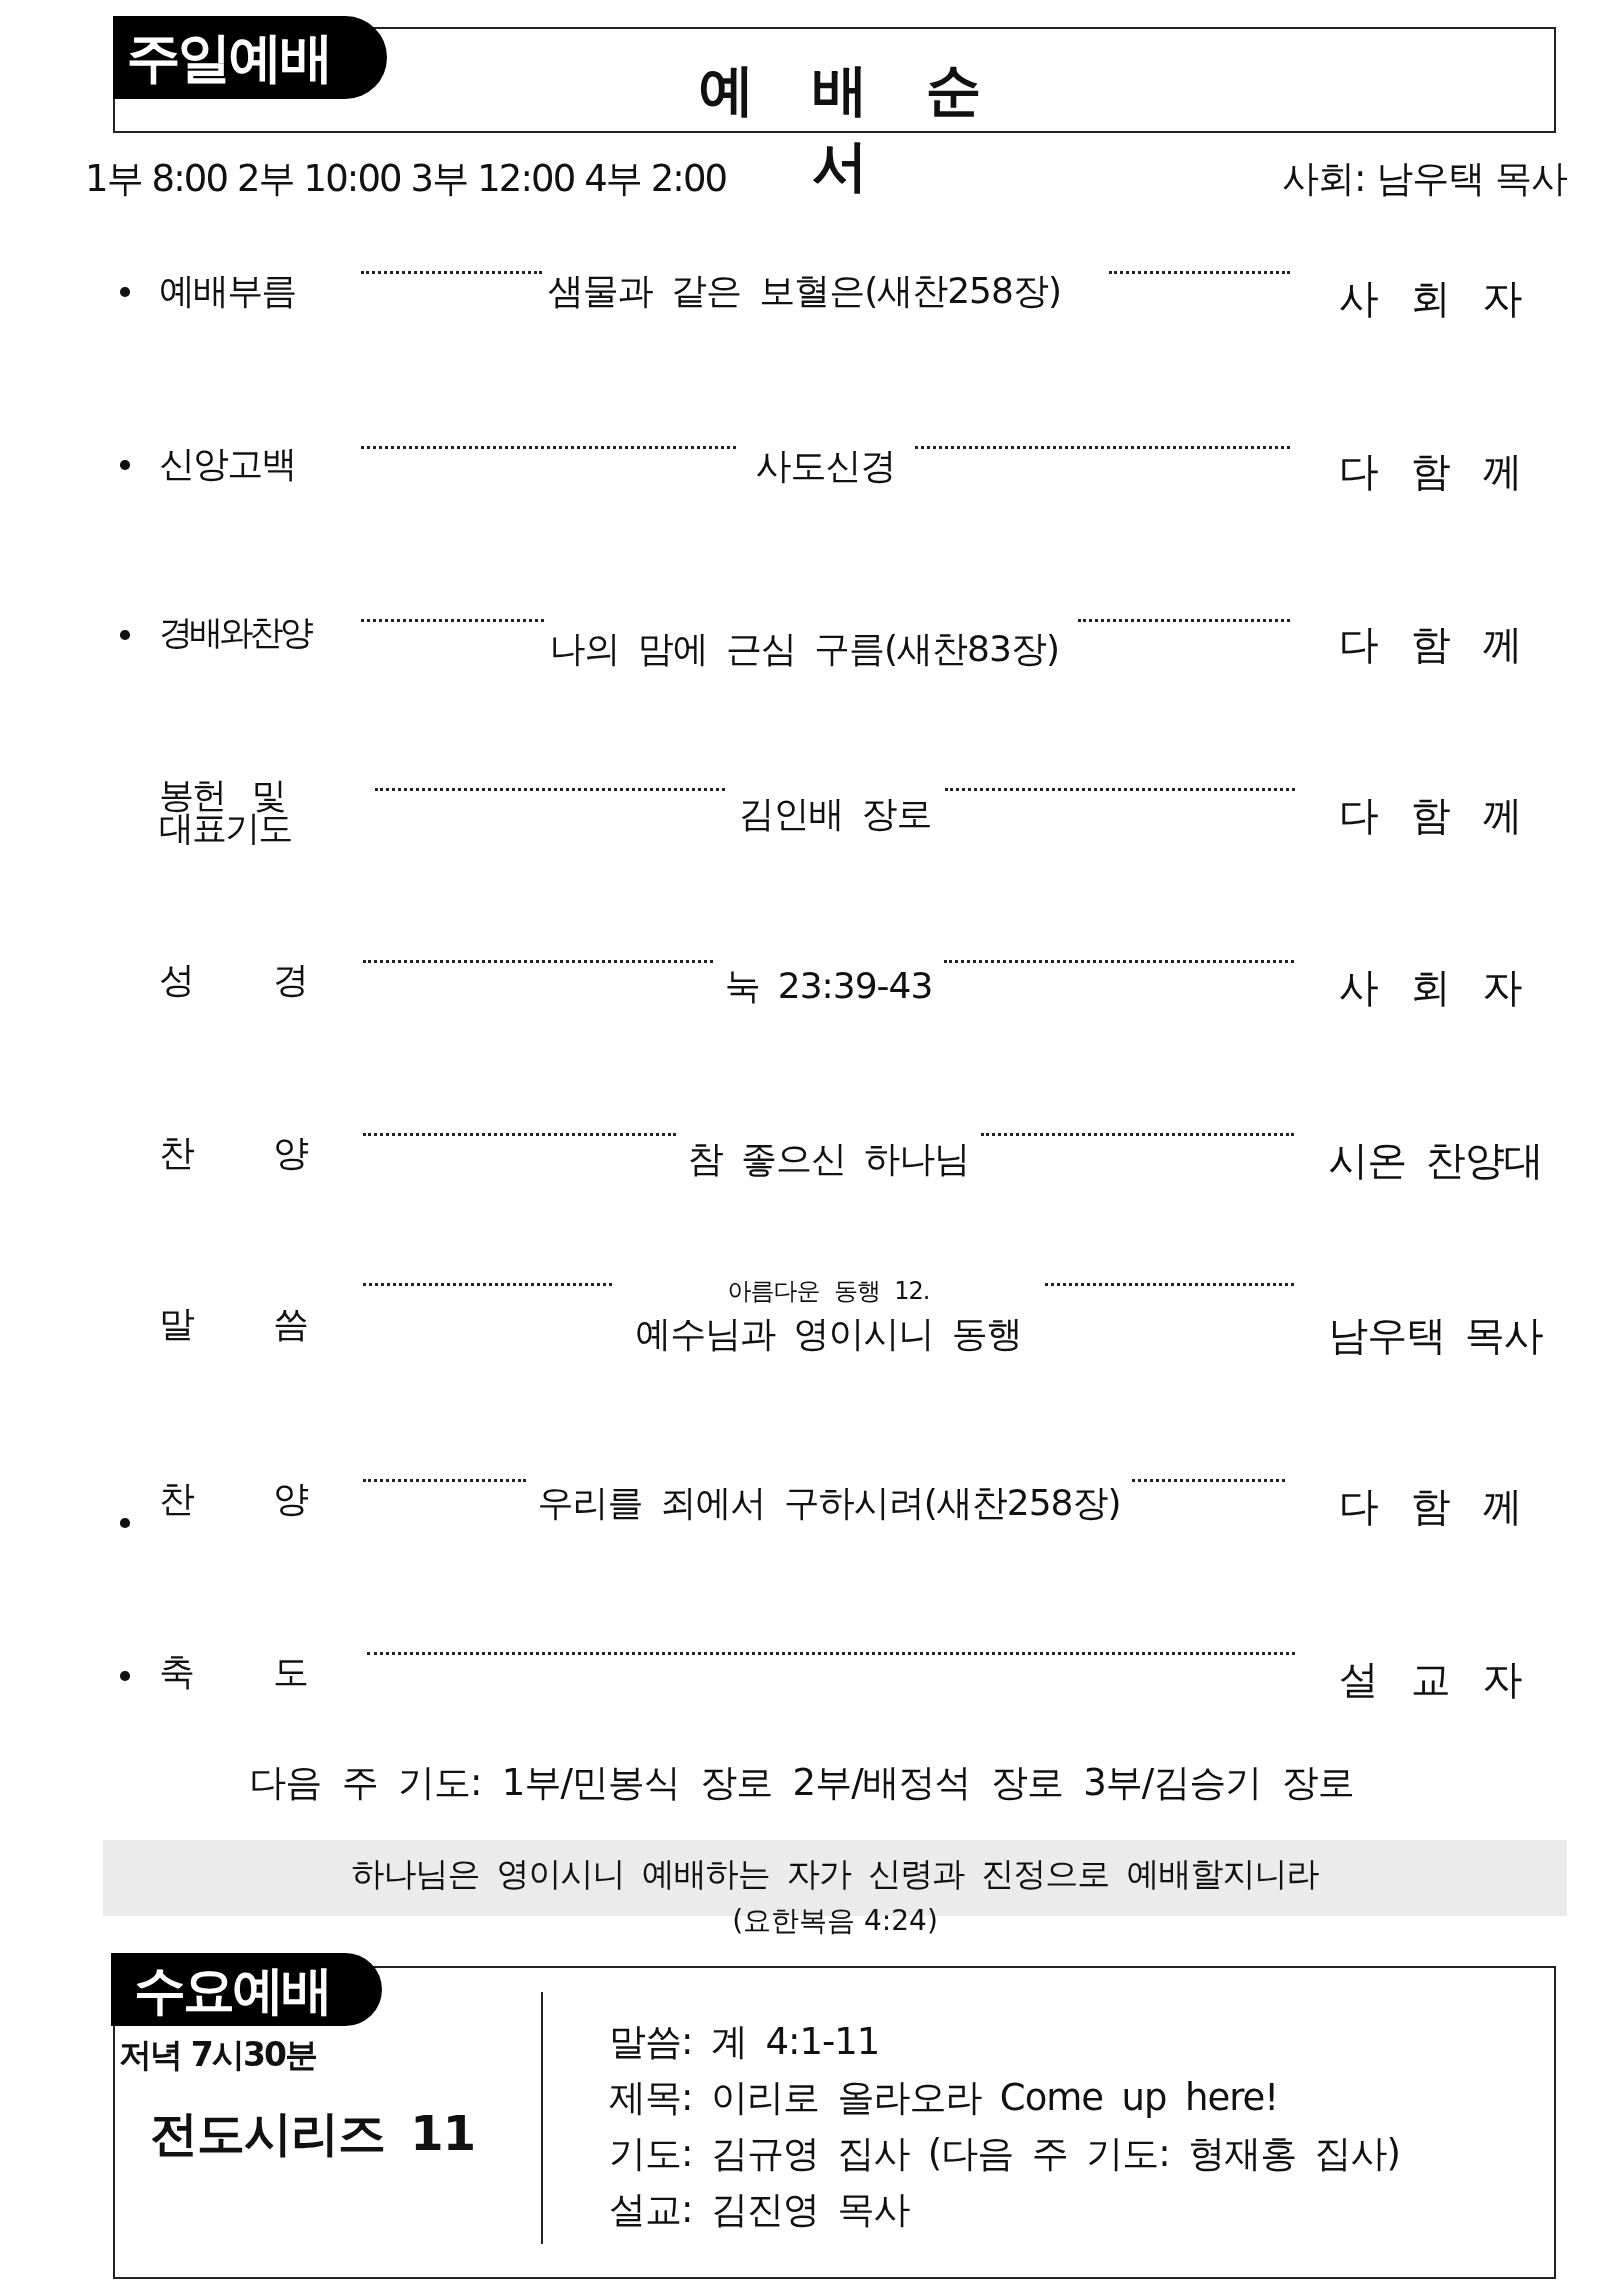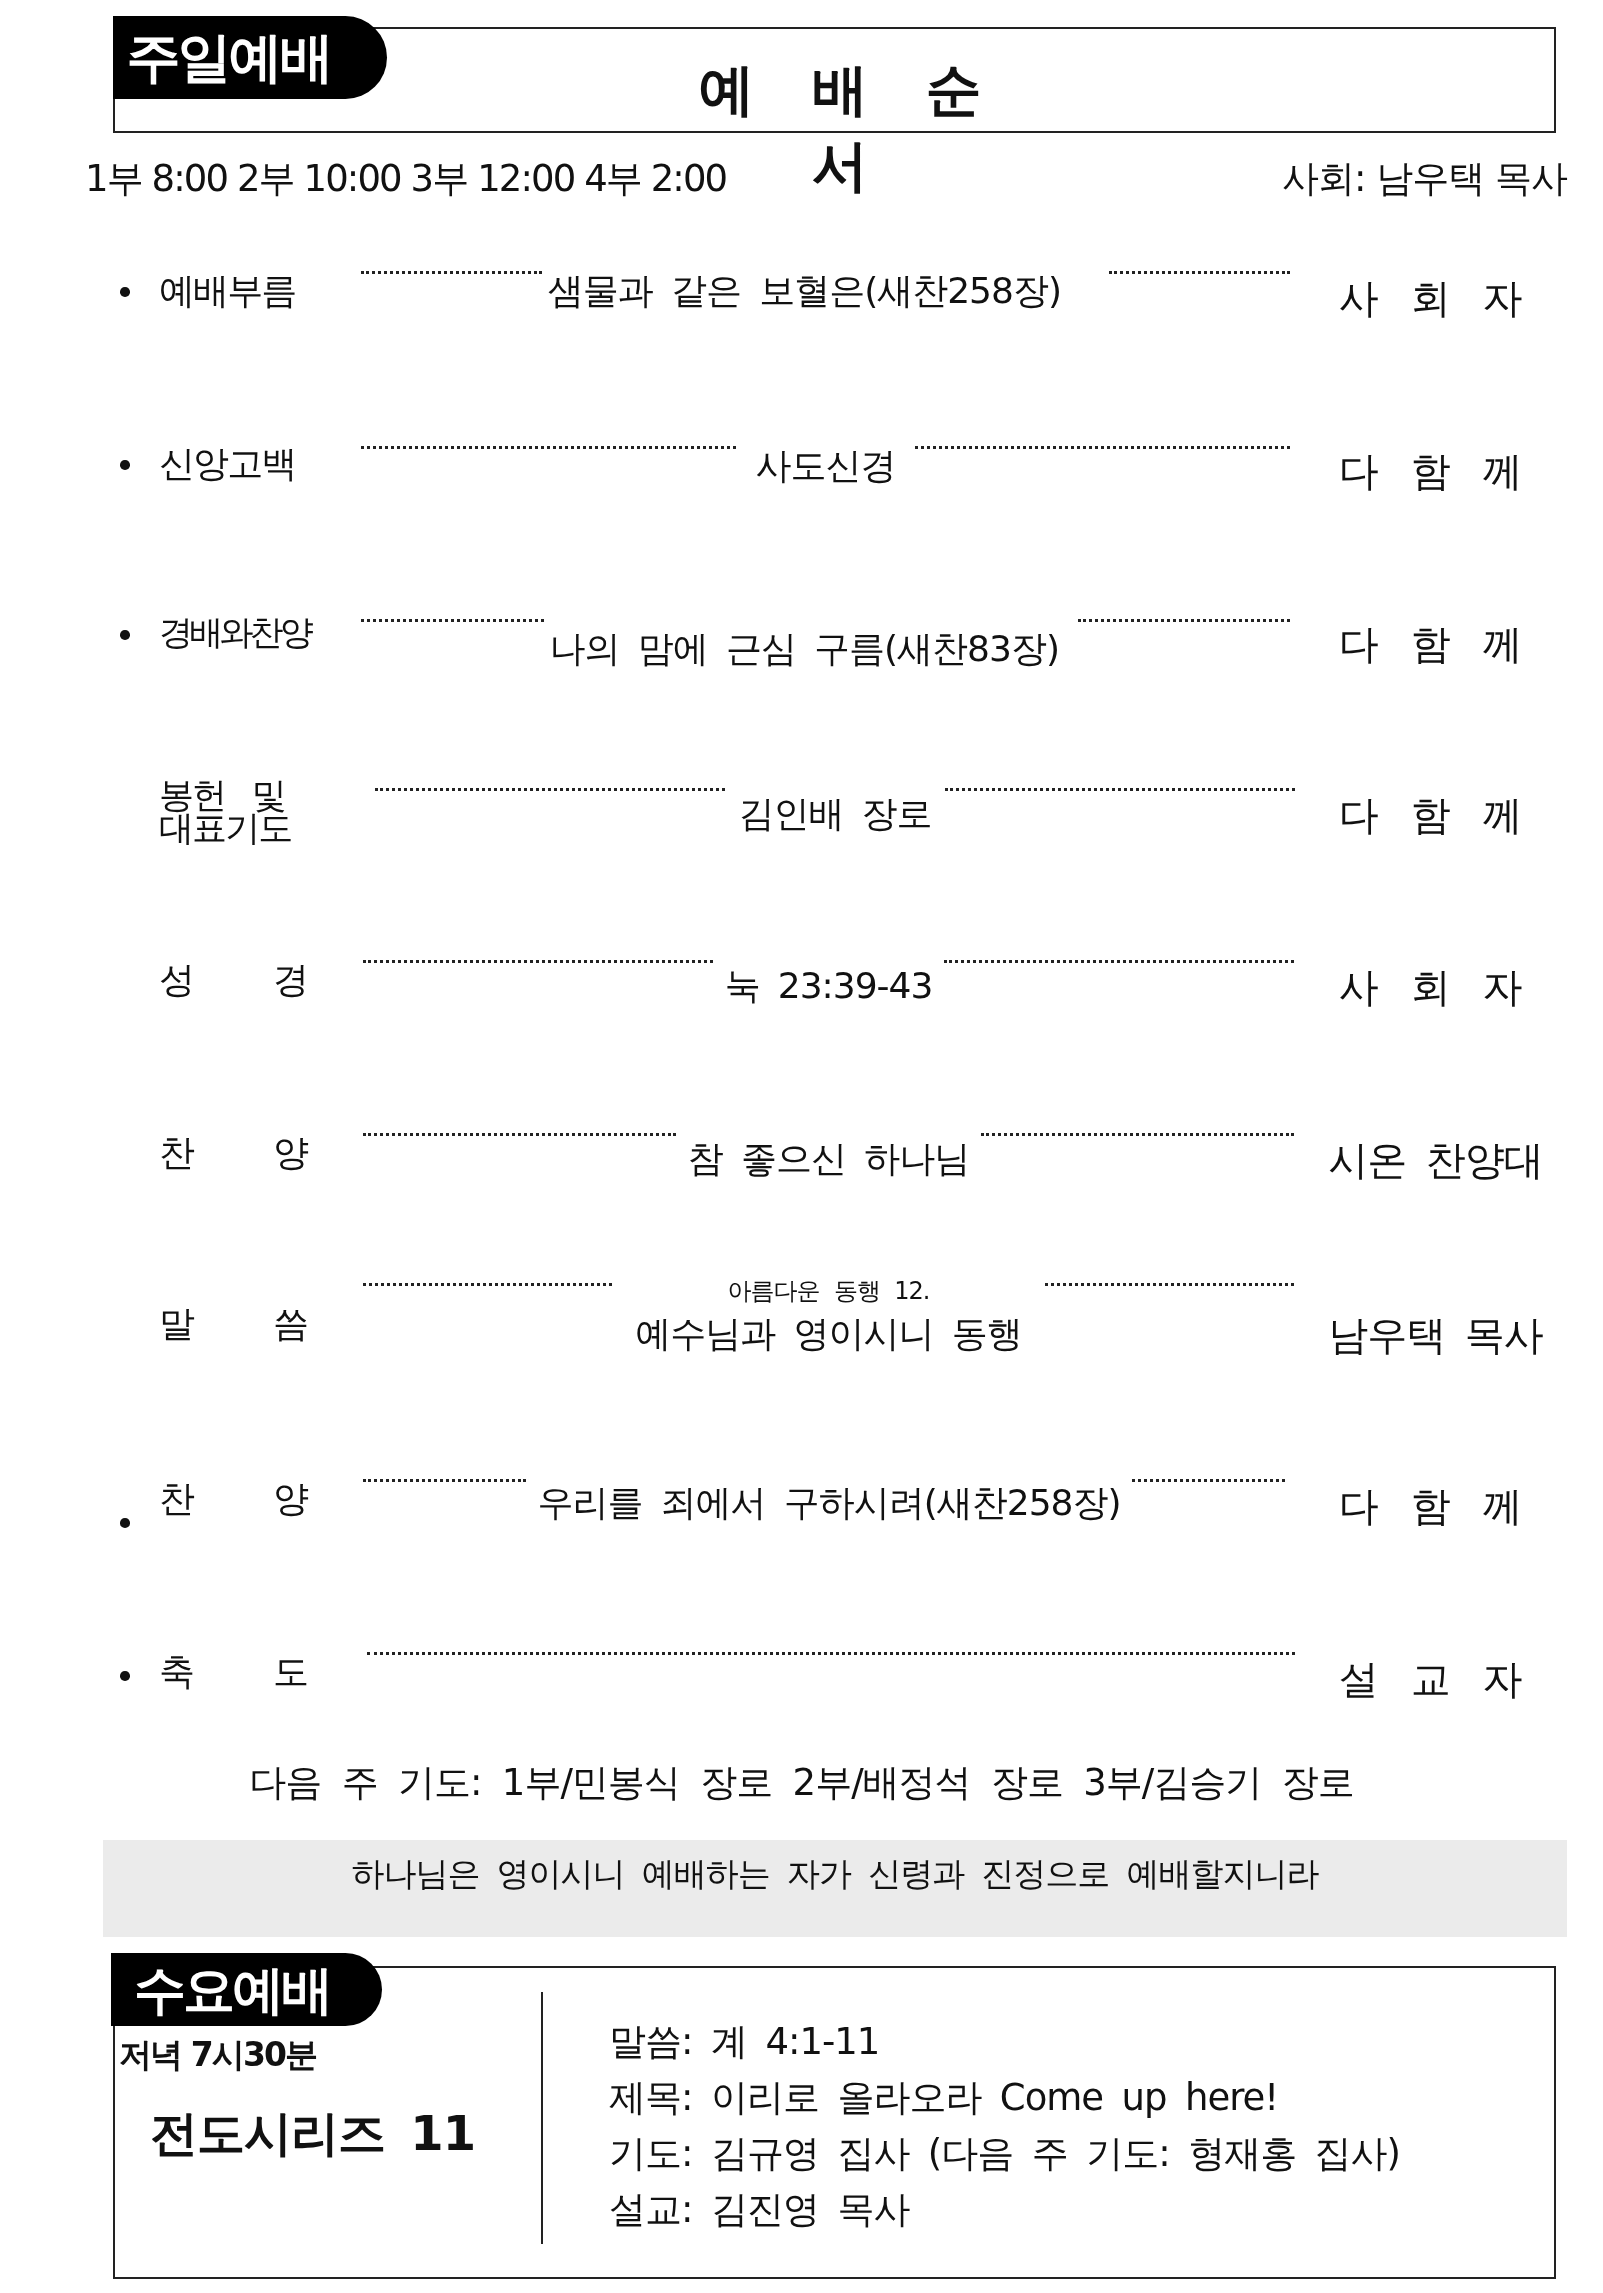--- a/index.html
+++ b/index.html
@@ -52,21 +52,21 @@
     position: absolute; left: 1318px; width: 235px; text-align: center;
     font-size: 40px; letter-spacing: 9.6px; white-space: nowrap;
   }
   .role.tight { letter-spacing: -1px; word-spacing: 7.7px; }
 
   .next-prayer {
     position: absolute; left: 0; width: 1603px; top: 1758px; text-align: center;
     font-size: 37px; word-spacing: 9.6px; letter-spacing: -1px;
   }
   .verse-band {
-    position: absolute; left: 103px; top: 1840px; width: 1464px; height: 97px;
+    position: absolute; left: 103px; top: 1840px; width: 1464px; height: 76px;
     background: #ebebeb; text-align: center;
   }
   .verse-text { font-size: 33px; margin-top: 11.5px; word-spacing: 7.7px; letter-spacing: -1px; }
   .verse-ref  { font-size: 28px; margin-top: 5.8px; }
 
   .wed-time { position: absolute; left: 119px; top: 2033px; font-size: 33px; font-weight: bold; letter-spacing: -1.9px; }
   .wed-series { position: absolute; left: 150px; top: 2102px; font-size: 48px; font-weight: bold; letter-spacing: -1px; word-spacing: 9.6px; }
   .wed-divider { position: absolute; left: 541px; top: 1992px; width: 1.9px; height: 252px; background: #222; }
   .wed-lines { position: absolute; left: 576px; top: 2014px; margin-left: 33px; }
   .wed-line { font-size: 37px; height: 56px; line-height: 56px; white-space: nowrap; word-spacing: 7.7px; letter-spacing: -1px; }
@@ -194,20 +194,21 @@
   <div class="mid" style="top:19px; height:42px; left:361px; width:940px;">
     <span class="dots"></span>
   </div>
   <span class="role" style="top:19px;">설 교 자</span>
 </div>
 
 <div class="next-prayer">다음 주 기도: 1부/민봉식 장로 2부/배정석 장로 3부/김승기 장로</div>
 
 <div class="verse-band">
   <div class="verse-text">하나님은 영이시니 예배하는 자가 신령과 진정으로 예배할지니라</div>
+  <div class="verse-ref">(요한복음 4:24)</div>
 </div>
 
 <div class="box" style="left:113px; top:1966px; width:1443px; height:313px;"></div>
 <div class="pill" style="left:111px; top:1953px; width:271px; height:73px; font-size:52px; padding-left:23px;">
   <span>수요예배</span>
 </div>
 <div class="wed-time">저녁 7시30분</div>
 <div class="wed-series">전도시리즈 11</div>
 <div class="wed-divider"></div>
 <div class="wed-lines">

